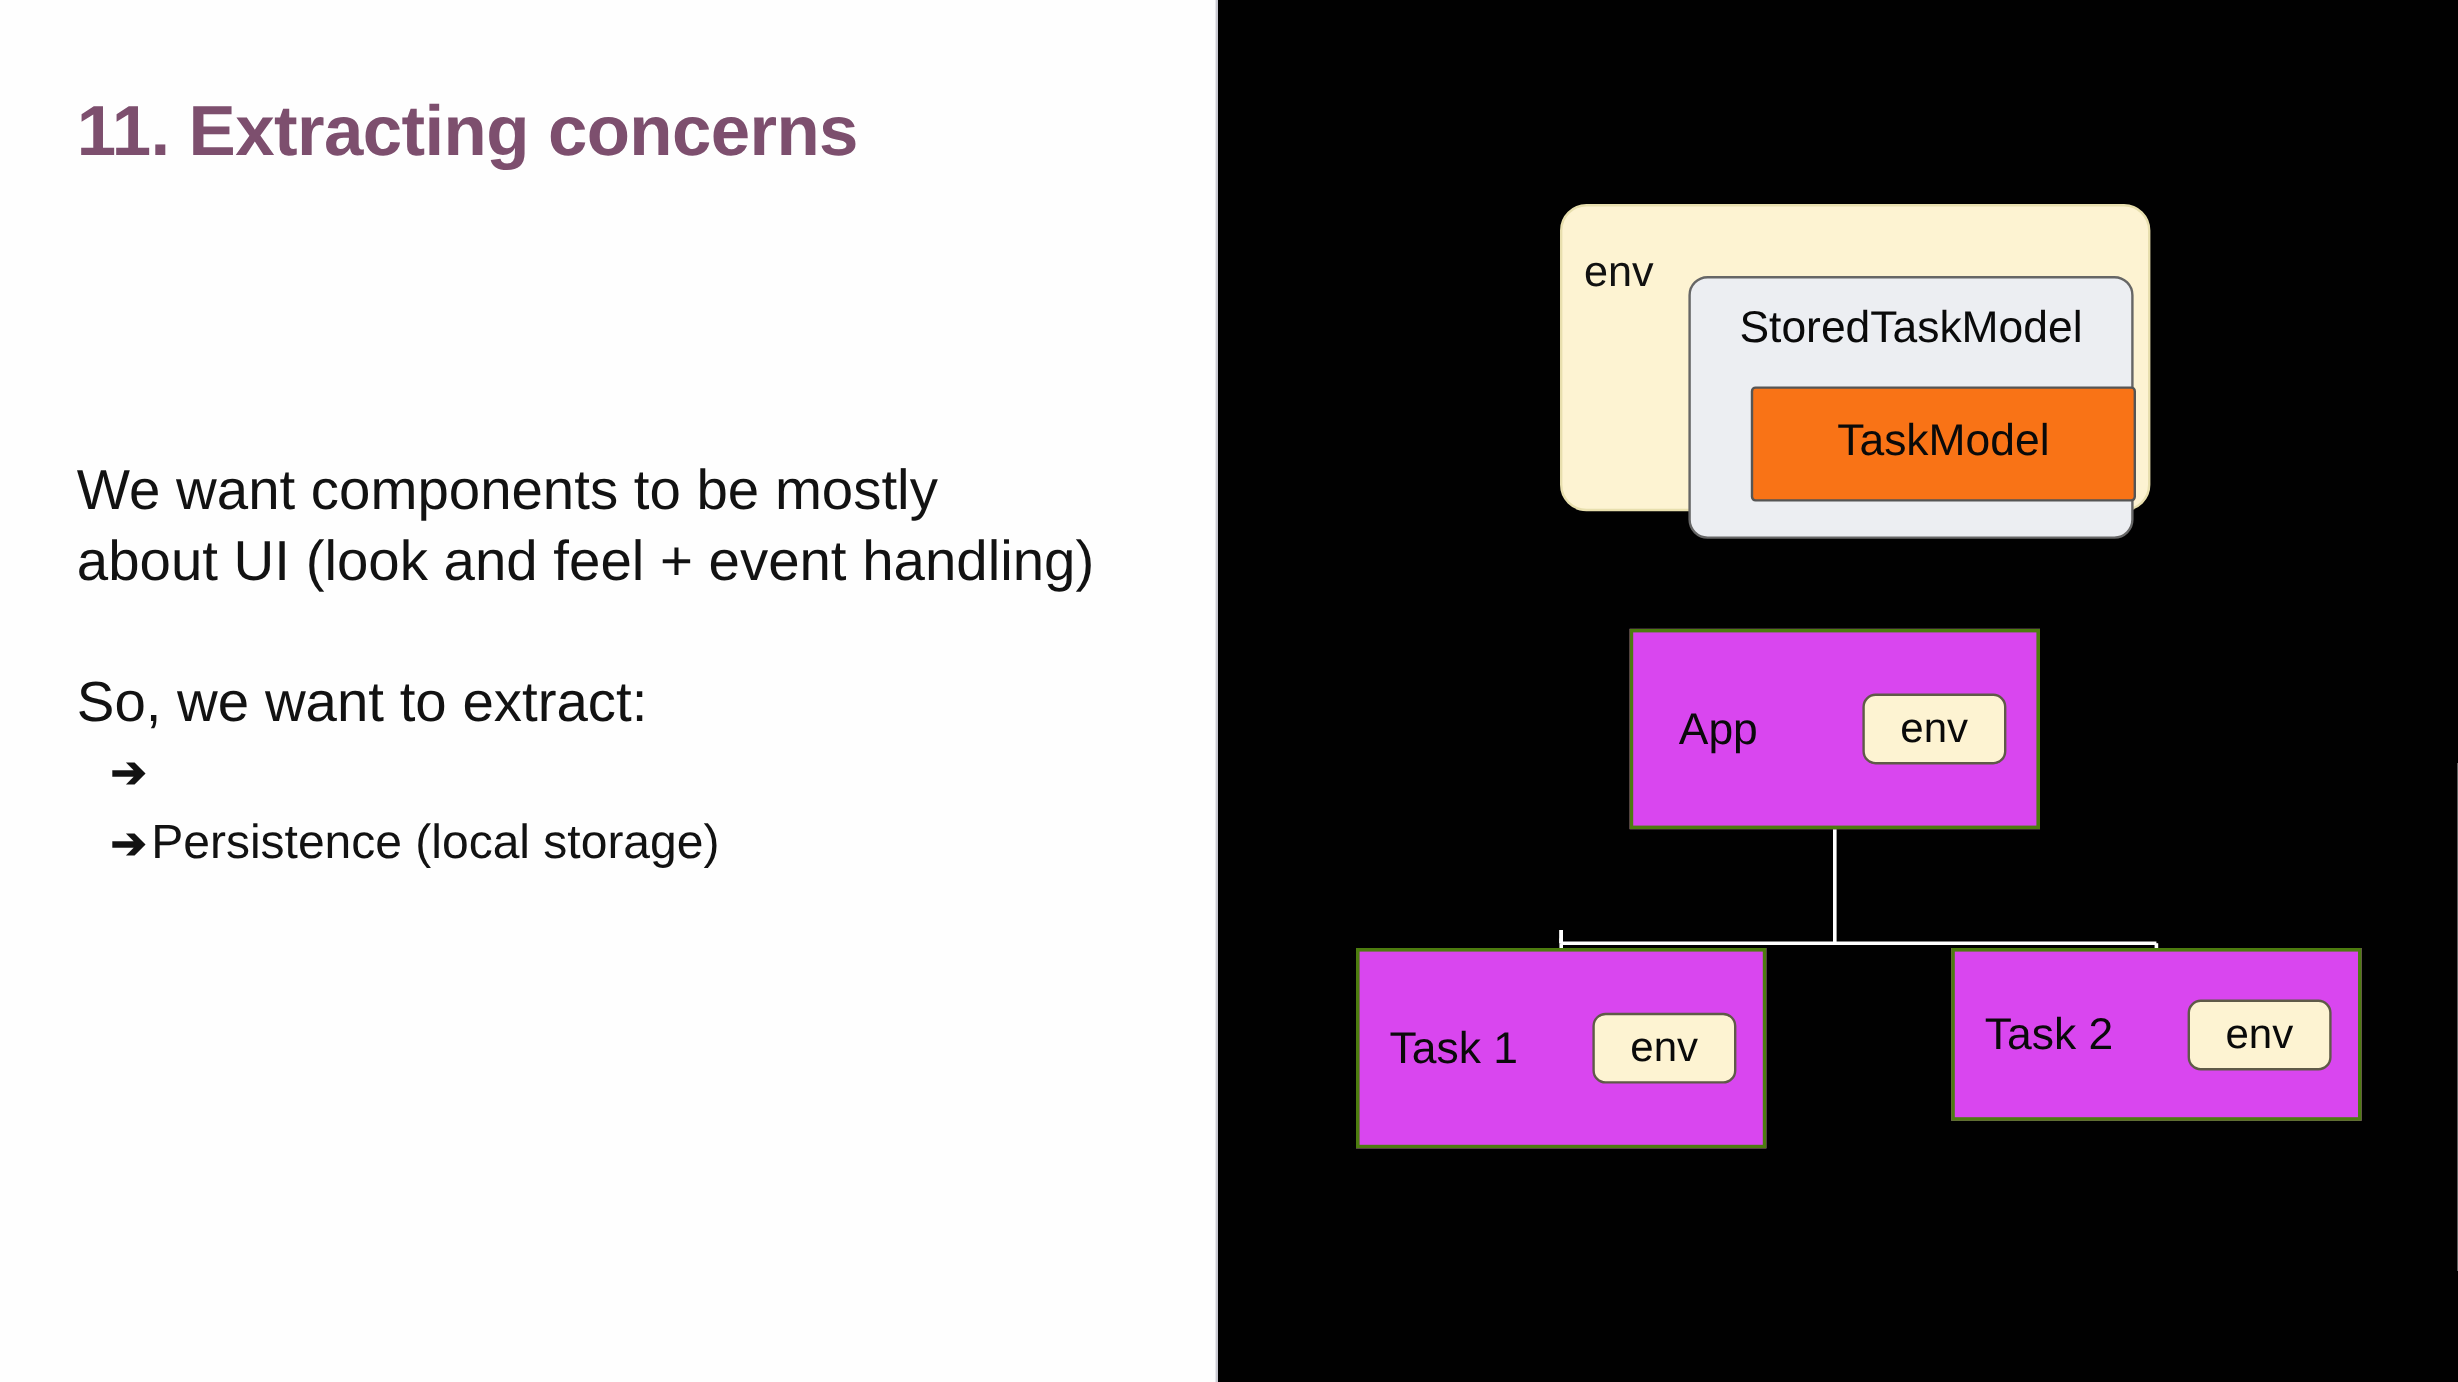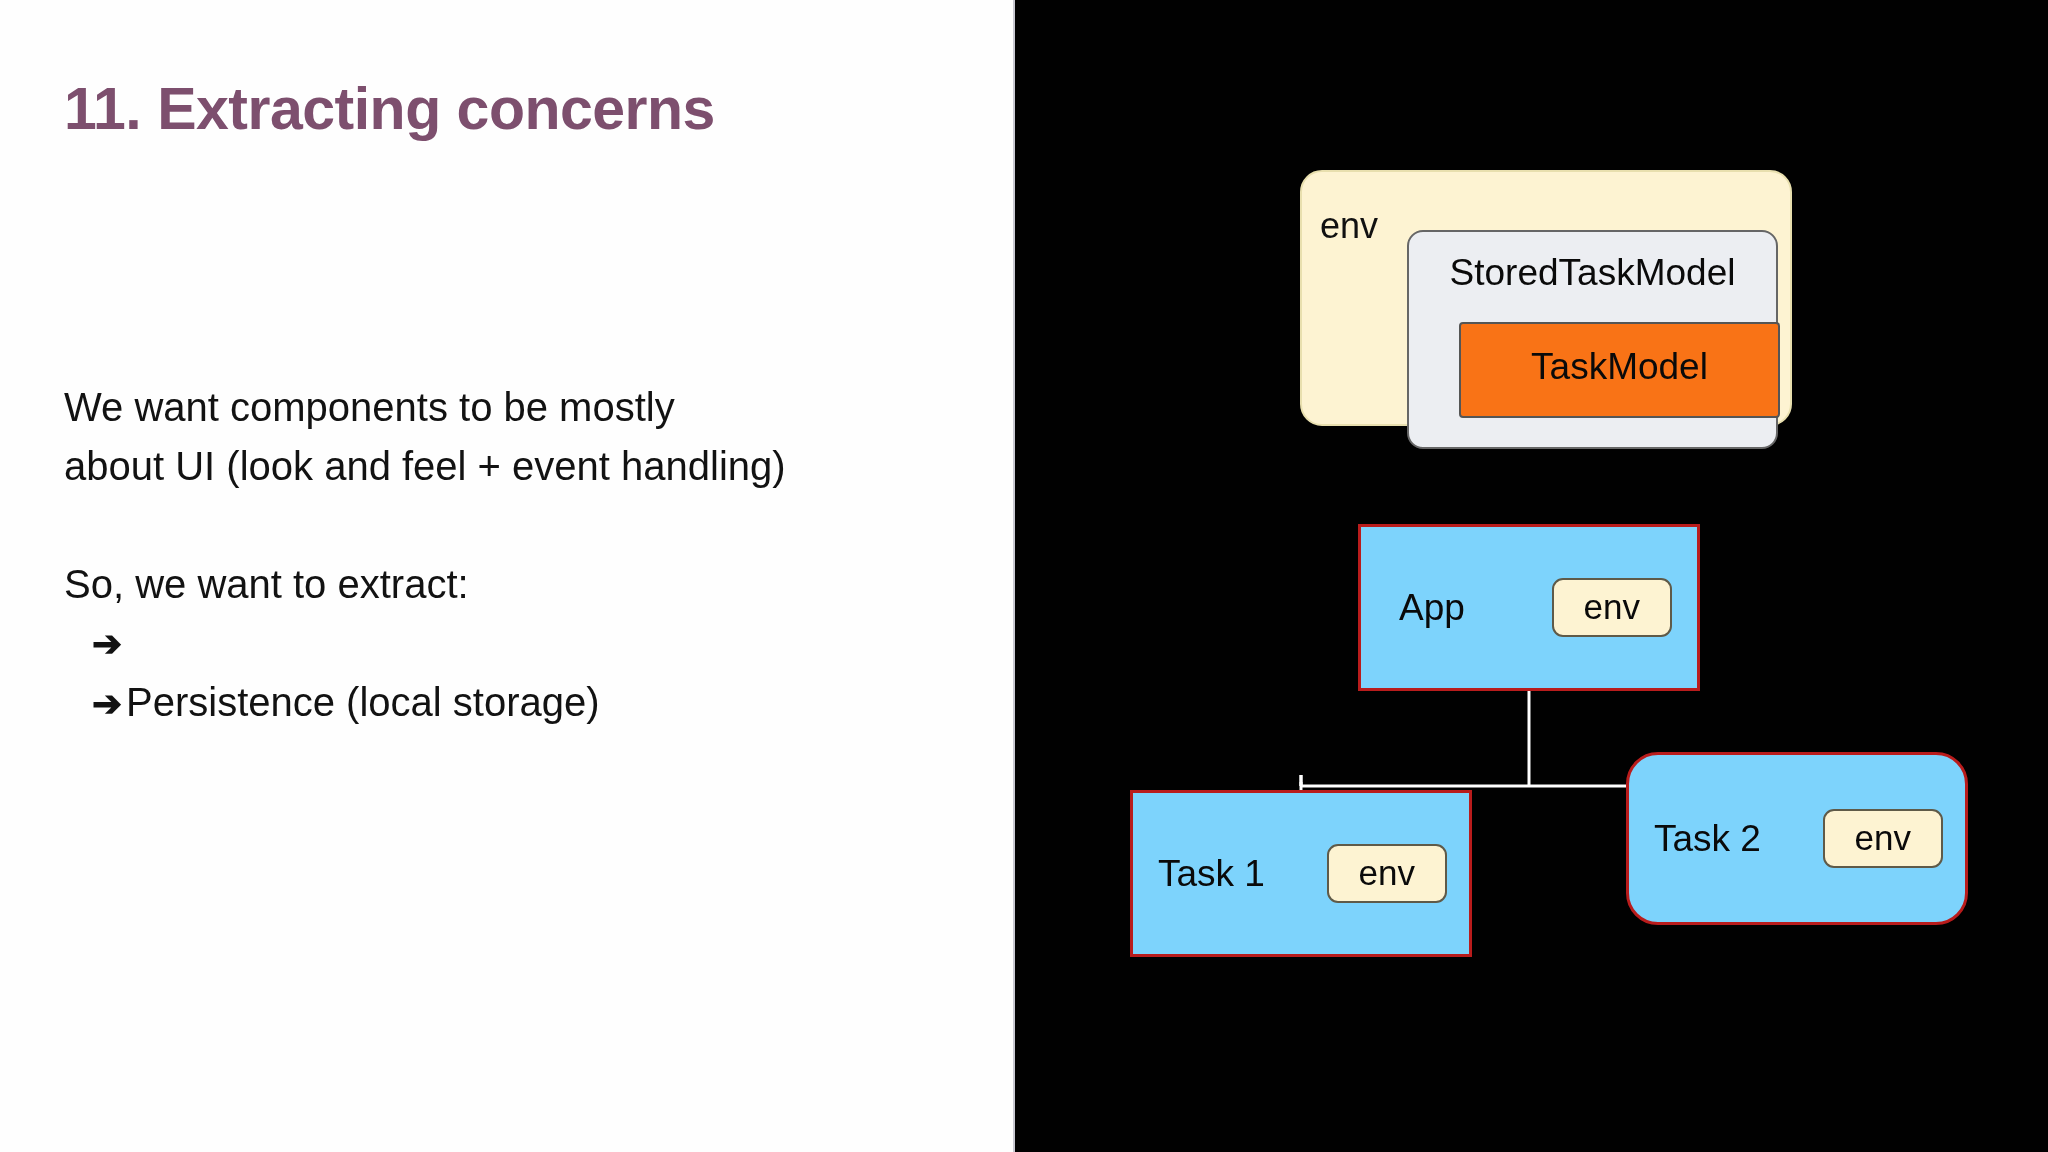--- a/index.html
+++ b/index.html
@@ -40,21 +40,21 @@
     color: #7d4f6e;
     white-space: nowrap;
   }
   #body-block {
     position: absolute;
     left: 64px;
     top: 378px;
     width: 900px;
   }
   .body-para {
-    font-size: 40px;
+    font-size: 47px;
     line-height: 59px;
     color: #121212;
     font-weight: 400;
   }
   .para-line { display: block; white-space: nowrap; }
   #para-gap { height: 59px; }
   #bullet-list {
     margin: 0;
     padding: 0;
     list-style: none;
@@ -154,22 +154,22 @@
     right: 0;
     text-align: center;
     font-size: 37px;
     color: #0a0a0a;
     line-height: 1;
   }
 
   
   .comp-box {
     position: absolute;
-    background: #7dd3fc;
-    border: 3px solid #b91c1c;
+    background: #d946ef;
+    border: 3px solid #4d7c0f;
     box-sizing: border-box;
     display: flex;
     align-items: center;
   }
   .comp-label {
     font-size: 37px;
     color: #0a0a0a;
     white-space: nowrap;
   }
   .env-badge {
@@ -195,27 +195,26 @@
     top: 790px;
     width: 342px;
     height: 167px;
     padding-left: 25px;
     padding-right: 22px;
     justify-content: space-between;
     align-items: center;
   }
   #task2-box {
     left: 611px;  
-    top: 752px;
+    top: 790px;
     width: 342px;
-    height: 173px;
+    height: 144px;
     padding-left: 25px;
     padding-right: 22px;
     justify-content: space-between;
-    border-radius: 32px;
   }
 
   #connector-svg {
     position: absolute;
     left: 0;
     top: 0;
     width: 1033px;
     height: 1152px;
     pointer-events: none;
   }

